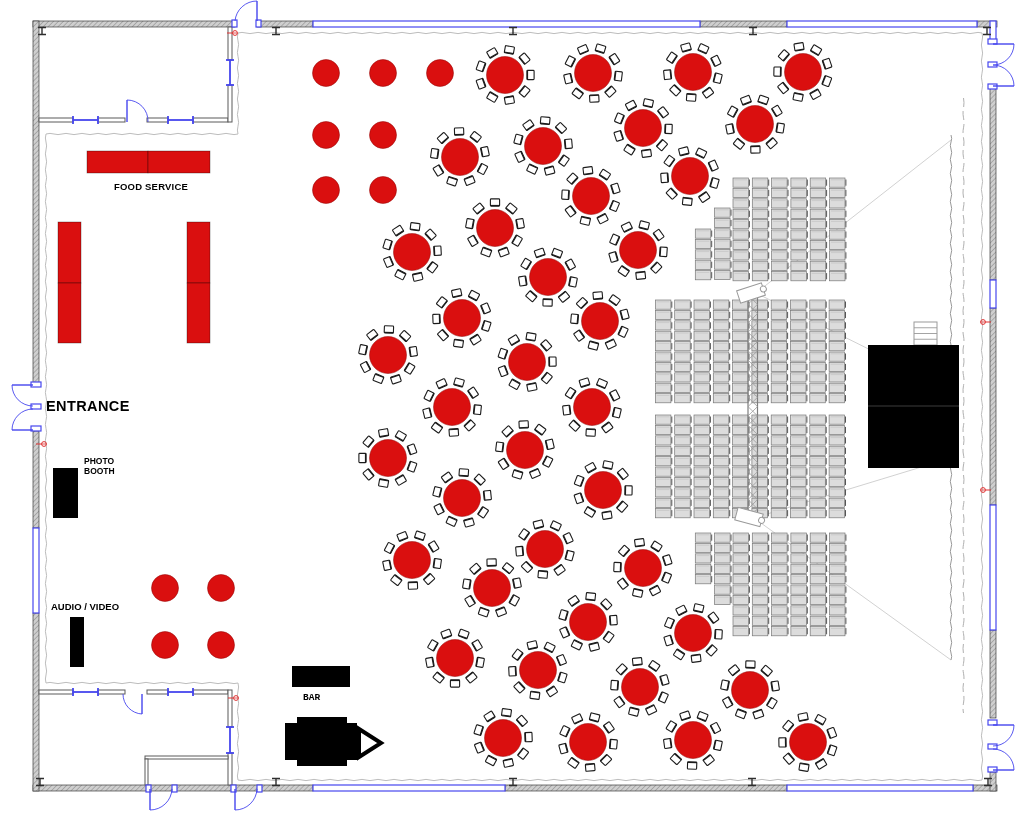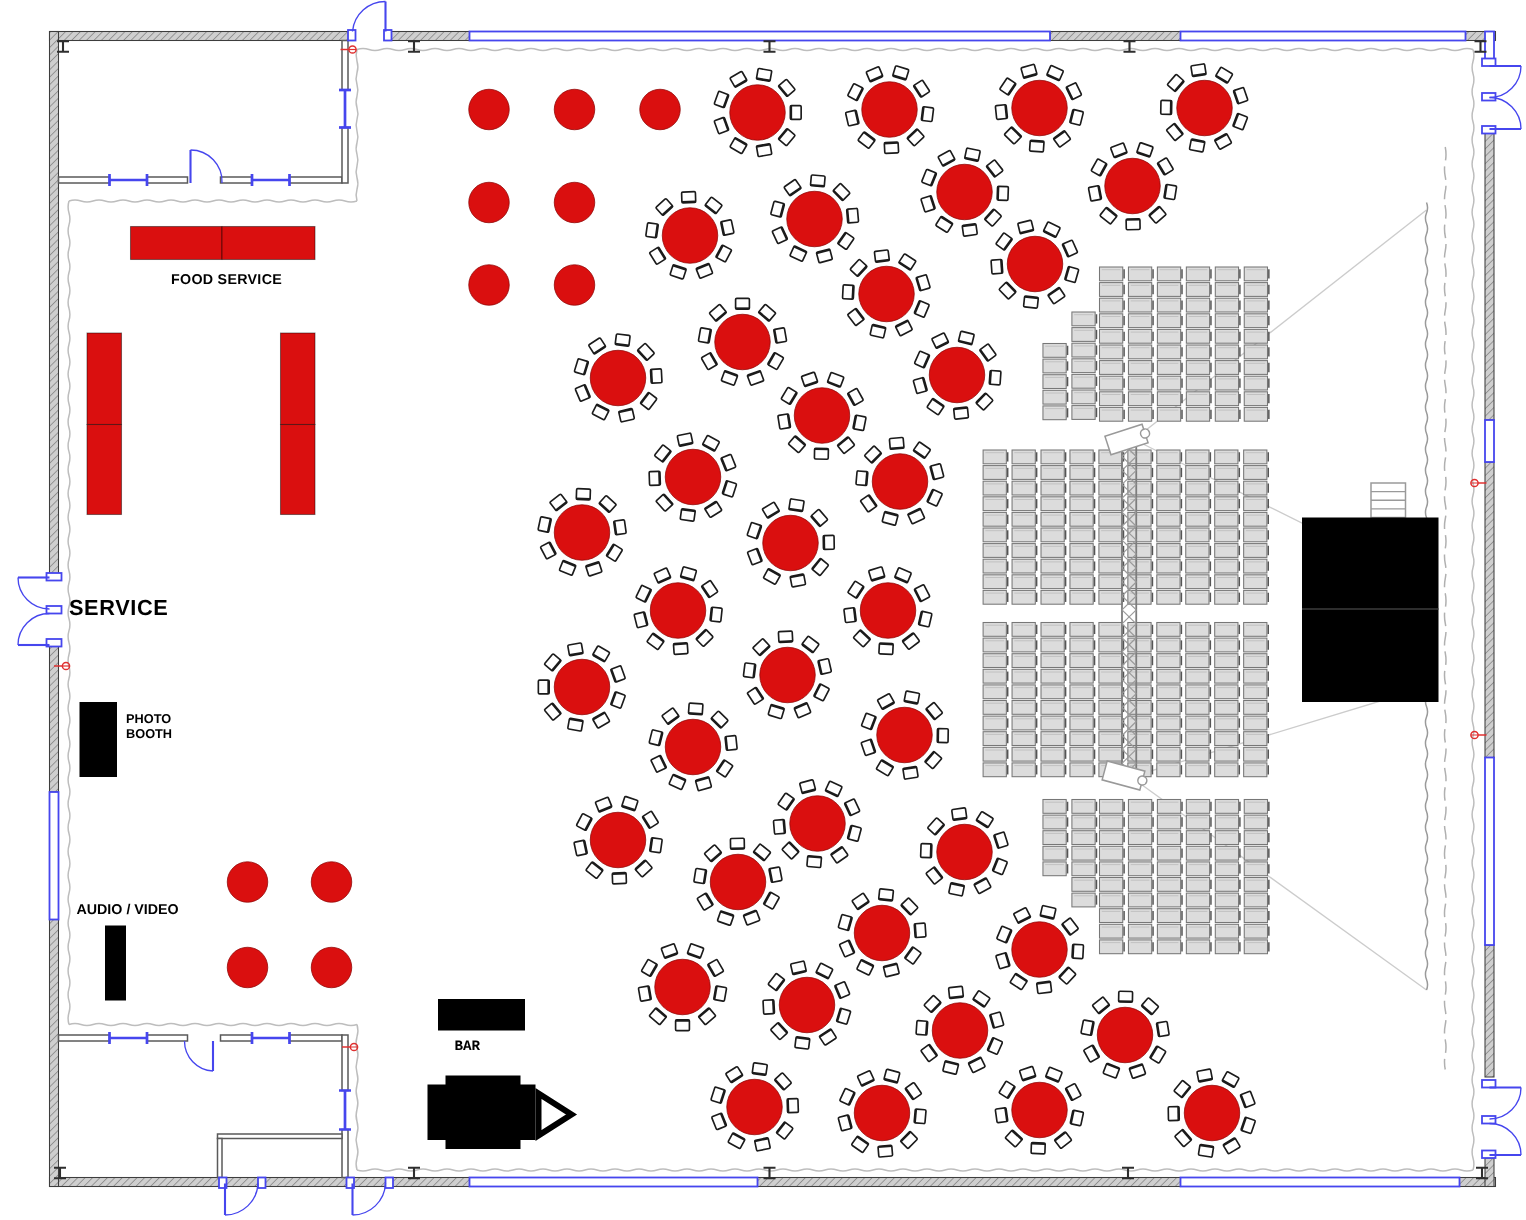--- a/index.html
+++ b/index.html
@@ -2,21 +2,21 @@
 <html><head>
 <meta charset="utf-8">
 <style>
   html,body{margin:0;padding:0;background:#fff;}
   .canvas{position:relative;width:1017px;height:813px;background:#fff;overflow:hidden;
           font-family:"Liberation Sans",sans-serif;}
   svg{position:absolute;left:0;top:0;}
   .lbl{position:absolute;color:#000;font-weight:bold;white-space:pre-line;}
   .lbl-entrance{left:46px;top:398px;font-size:14.5px;font-weight:800;letter-spacing:.4px;}
   .lbl-food{left:114px;top:181px;font-size:9.5px;letter-spacing:.2px;}
-  .lbl-photo{left:84px;top:474px;font-size:8.5px;line-height:10px;}
+  .lbl-photo{left:84px;top:456px;font-size:8.5px;line-height:10px;}
   .lbl-av{left:51px;top:601px;font-size:9.5px;}
   .lbl-bar{left:303px;top:692px;font-size:9.5px;font-family:Liberation Mono, monospace;}
 </style>
 </head>
 <body>
 
 <div class="canvas">
   <svg id="plan" width="1017" height="813" viewBox="0 0 1017 813">
       <defs>
         <pattern id="hatchP" width="3.5" height="3.5" patternUnits="userSpaceOnUse" patternTransform="rotate(45)">
@@ -2831,18 +2831,18 @@
       <rect x="70" y="617" width="14" height="50" fill="#000000"></rect>
       <rect x="292" y="666" width="58" height="21" fill="#000000"></rect>
       <g>
         <rect x="297" y="717" width="50" height="49" fill="#000000"></rect>
         <rect x="285" y="723" width="72" height="37" fill="#000000"></rect>
         <polygon points="359,729 359,757 381,743" fill="#ffffff" stroke="#000000" stroke-width="4"></polygon>
       </g>
     </svg>
 
   <div class="lbl lbl-food">FOOD SERVICE</div>
-  <div class="lbl lbl-entrance">SERVICE</div>
+  <div class="lbl lbl-entrance">ENTRANCE</div>
   <div class="lbl lbl-photo">PHOTO
 BOOTH</div>
   <div class="lbl lbl-av">AUDIO / VIDEO</div>
   <div class="lbl lbl-bar">BAR</div>
 </div>
 
 </body></html>

